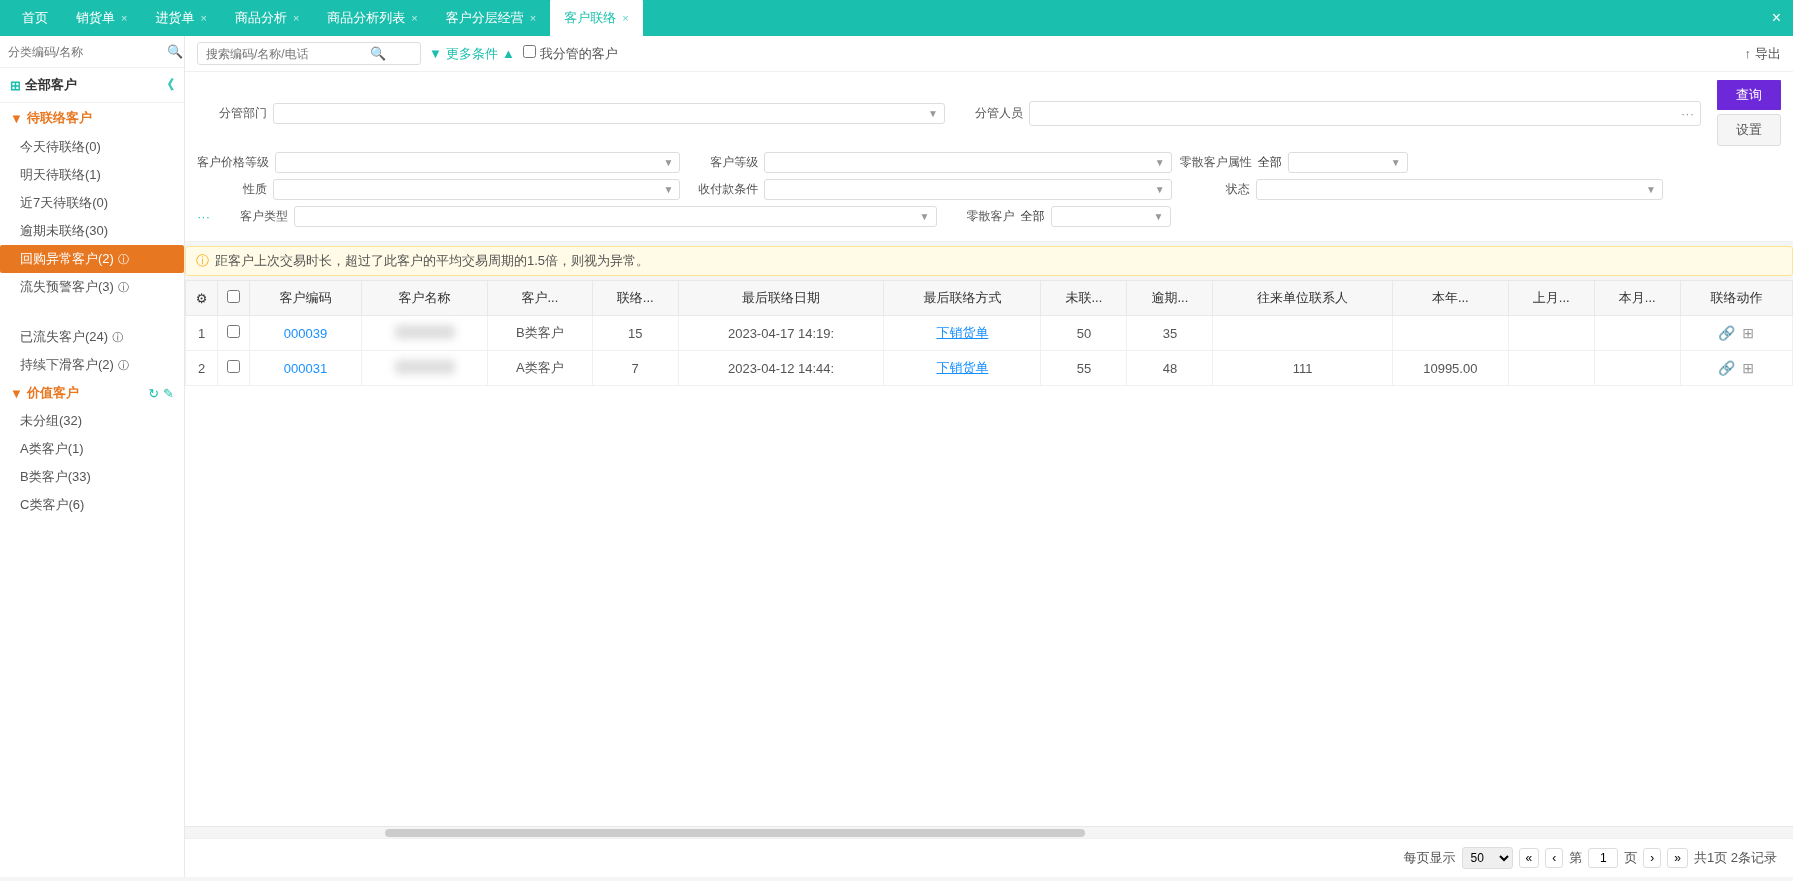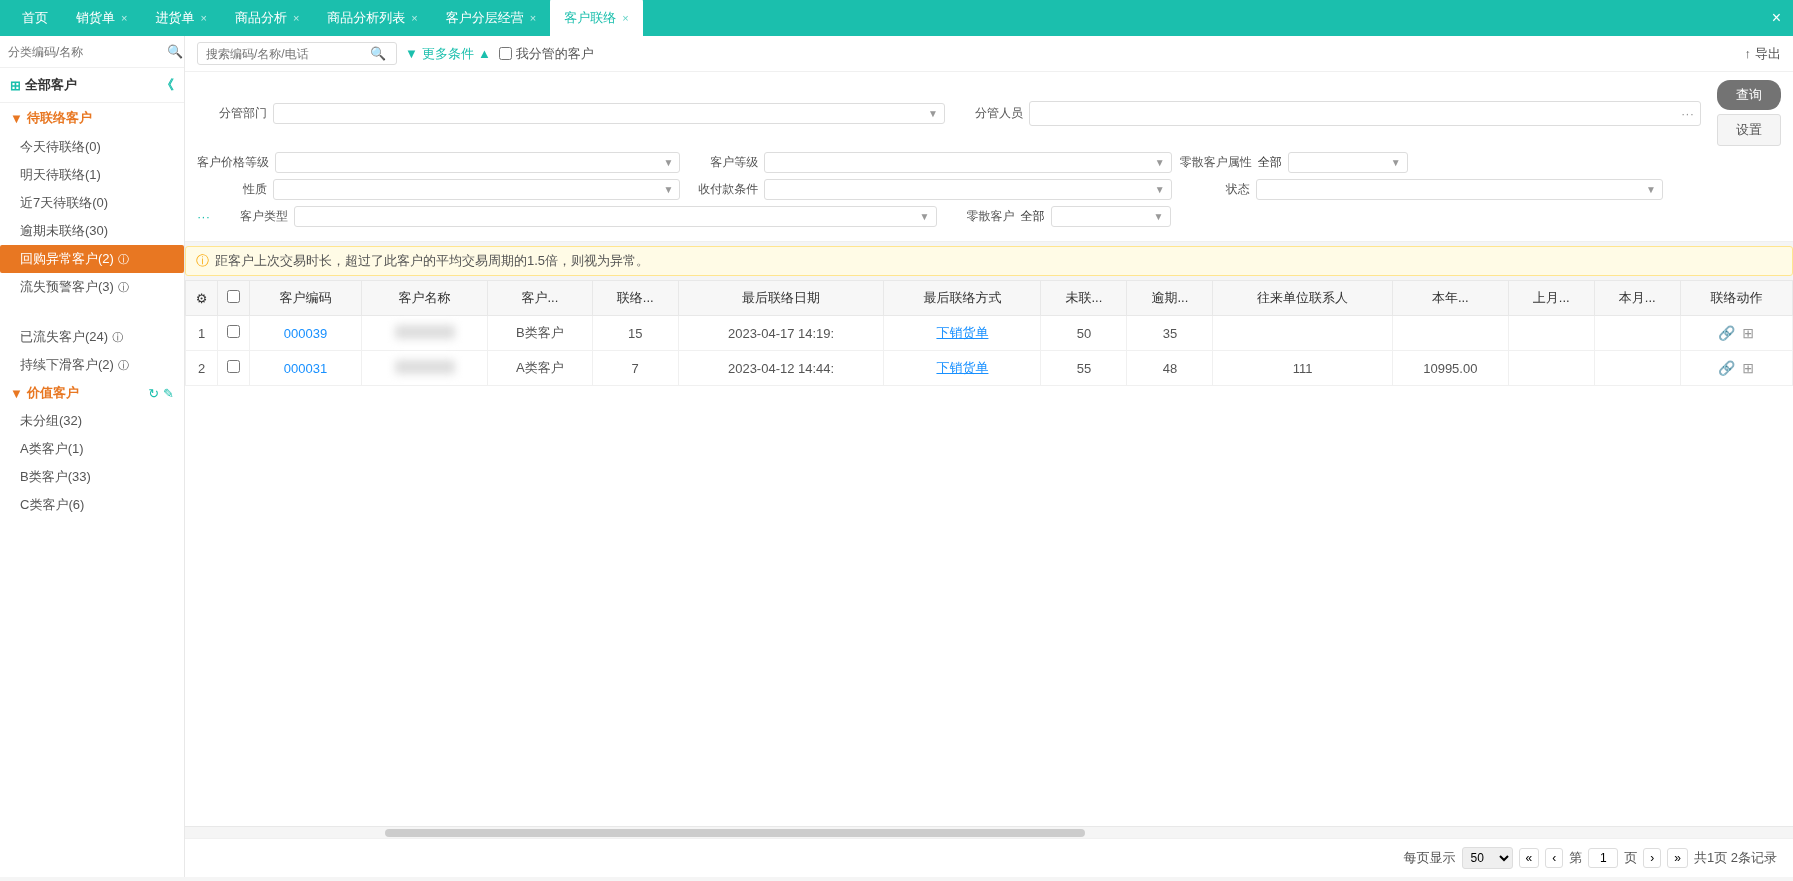--- a/index.html
+++ b/index.html
@@ -144,42 +144,42 @@
       gap: 8px;
       border-bottom: 1px solid #f0f0f0;
     }
     .filter-search {
       display: flex;
       align-items: flex-end;
       border: 1px solid #ddd;
       border-radius: 3px;
       padding: 3px 8px;
       gap: 4px;
-      width: 200px;
+      width: 224px;
     }
     .filter-search input {
       border: none;
       outline: none;
       font-size: 12px;
       color: #999;
       width: 150px;
     }
     .more-conditions-btn {
       display: flex;
       align-items: center;
       gap: 4px;
       color: #1bbfad;
       cursor: pointer;
       font-size: 12px;
       border: none;
       background: none;
     }
     .my-customers-check {
       display: flex;
-      align-items: center;
+      align-items: flex-start;
       gap: 4px;
       font-size: 12px;
       color: #555;
       cursor: pointer;
     }
     .export-btn {
       margin-left: auto;
       display: flex;
       align-items: center;
       gap: 4px;
@@ -234,24 +234,24 @@
       cursor: pointer;
       background: #fff;
       position: relative;
     }
     .filter-select-text {
       color: #999;
       font-size: 12px;
     }
     .chevron-icon { font-size: 10px; color: #999; }
     .query-btn {
-      background: #737373;
+      background: #6d28d9;
       color: #fff;
       border: none;
-      border-radius: 13px;
+      border-radius: 1px;
       padding: 6px 18px;
       cursor: pointer;
       font-size: 13px;
     }
     .setting-btn {
       background: #f5f5f5;
       color: #555;
       border: 1px solid #ddd;
       border-radius: 3px;
       padding: 6px 18px;

